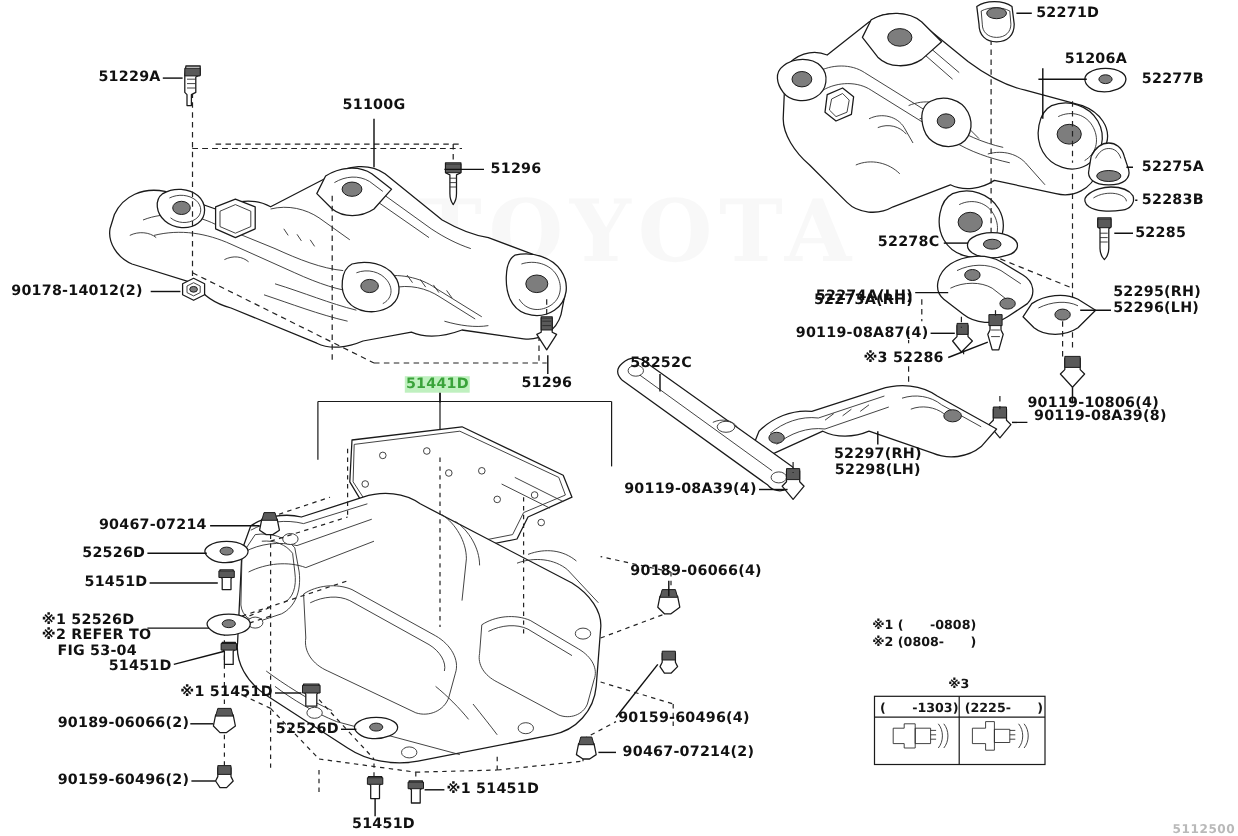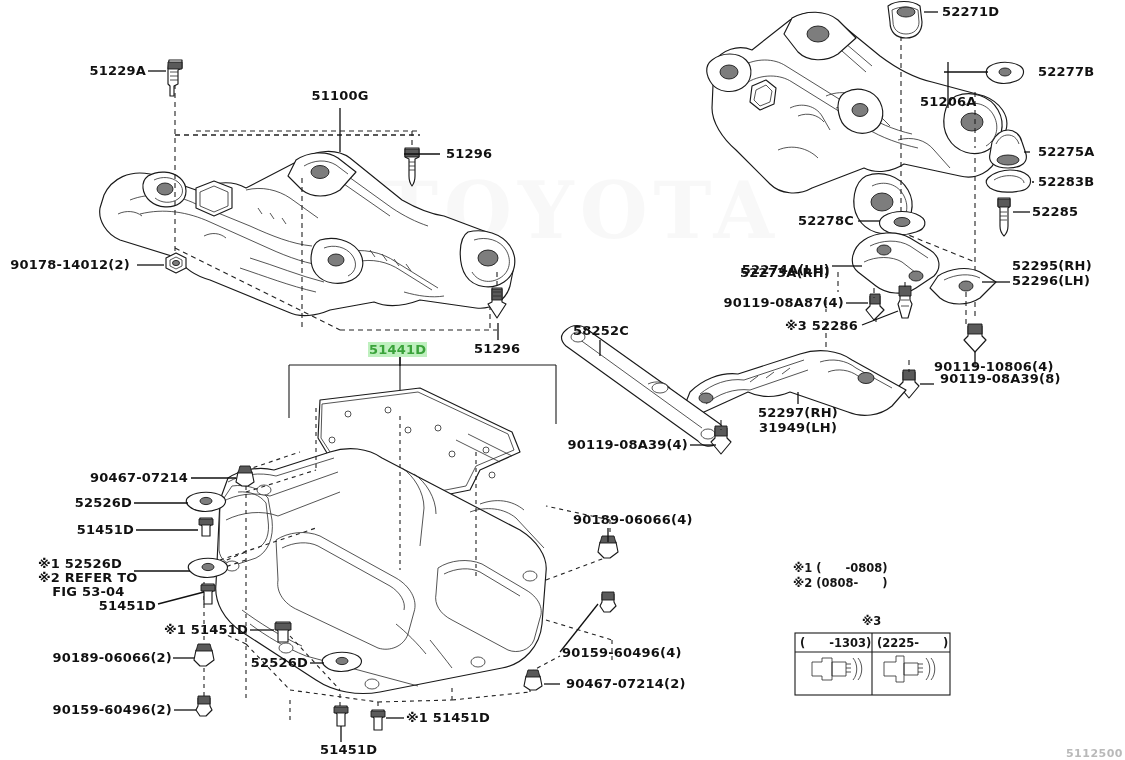--- a/index.html
+++ b/index.html
@@ -510,36 +510,36 @@
   </svg>
 
   <div class="lbl r" style="left:30px;top:63px;width:116px;">51229A</div>
   <div class="lbl c" style="left:290px;top:88px;width:100px;">51100G</div>
   <div class="lbl" style="left:446px;top:146px;">51296</div>
   <div class="lbl" style="left:474px;top:341px;">51296</div>
   <div class="lbl r" style="left:6px;top:257px;width:128px;text-align:center;">90178-14012(2)</div>
   <div class="lbl hi" style="left:368px;top:342px;">51441D</div>
 
   <div class="lbl" style="left:942px;top:4px;">52271D</div>
-  <div class="lbl" style="left:920px;top:46px;margin-top:48px;">51206A</div>
+  <div class="lbl" style="left:968px;top:46px;">51206A</div>
   <div class="lbl" style="left:1038px;top:64px;">52277B</div>
   <div class="lbl" style="left:1038px;top:144px;">52275A</div>
   <div class="lbl" style="left:1038px;top:174px;">52283B</div>
   <div class="lbl" style="left:1032px;top:204px;">52285</div>
   <div class="lbl r" style="left:744px;top:213px;width:110px;">52278C</div>
   <div class="lbl r" style="left:722px;top:247px;width:108px;margin-top:18px;">52273A(RH)</div>
   <div class="lbl r" style="left:722px;top:262px;width:108px;">52274A(LH)</div>
   <div class="lbl r" style="left:716px;top:295px;width:128px;">90119-08A87(4)</div>
   <div class="lbl r" style="left:764px;top:318px;width:94px;">※3 52286</div>
   <div class="lbl" style="left:1012px;top:258px;">52295(RH)</div>
   <div class="lbl" style="left:1012px;top:273px;">52296(LH)</div>
   <div class="lbl" style="left:934px;top:359px;">90119-10806(4)</div>
   <div class="lbl" style="left:940px;top:371px;">90119-08A39(8)</div>
   <div class="lbl c" style="left:742px;top:405px;width:112px;">52297(RH)</div>
-  <div class="lbl c" style="left:742px;top:420px;width:112px;">31949(LH)</div>
+  <div class="lbl c" style="left:742px;top:420px;width:112px;">52298(LH)</div>
   <div class="lbl c" style="left:562px;top:323px;width:78px;">58252C</div>
   <div class="lbl r" style="left:562px;top:437px;width:126px;">90119-08A39(4)</div>
 
   <div class="lbl r" style="left:70px;top:470px;width:118px;">90467-07214</div>
   <div class="lbl r" style="left:54px;top:495px;width:78px;">52526D</div>
   <div class="lbl r" style="left:54px;top:522px;width:80px;">51451D</div>
   <div class="lbl" style="left:38px;top:556px;">※1 52526D</div>
   <div class="lbl" style="left:38px;top:570px;">※2 REFER TO</div>
   <div class="lbl" style="left:38px;top:584px;">   FIG 53-04</div>
   <div class="lbl r" style="left:58px;top:598px;width:98px;">51451D</div>

